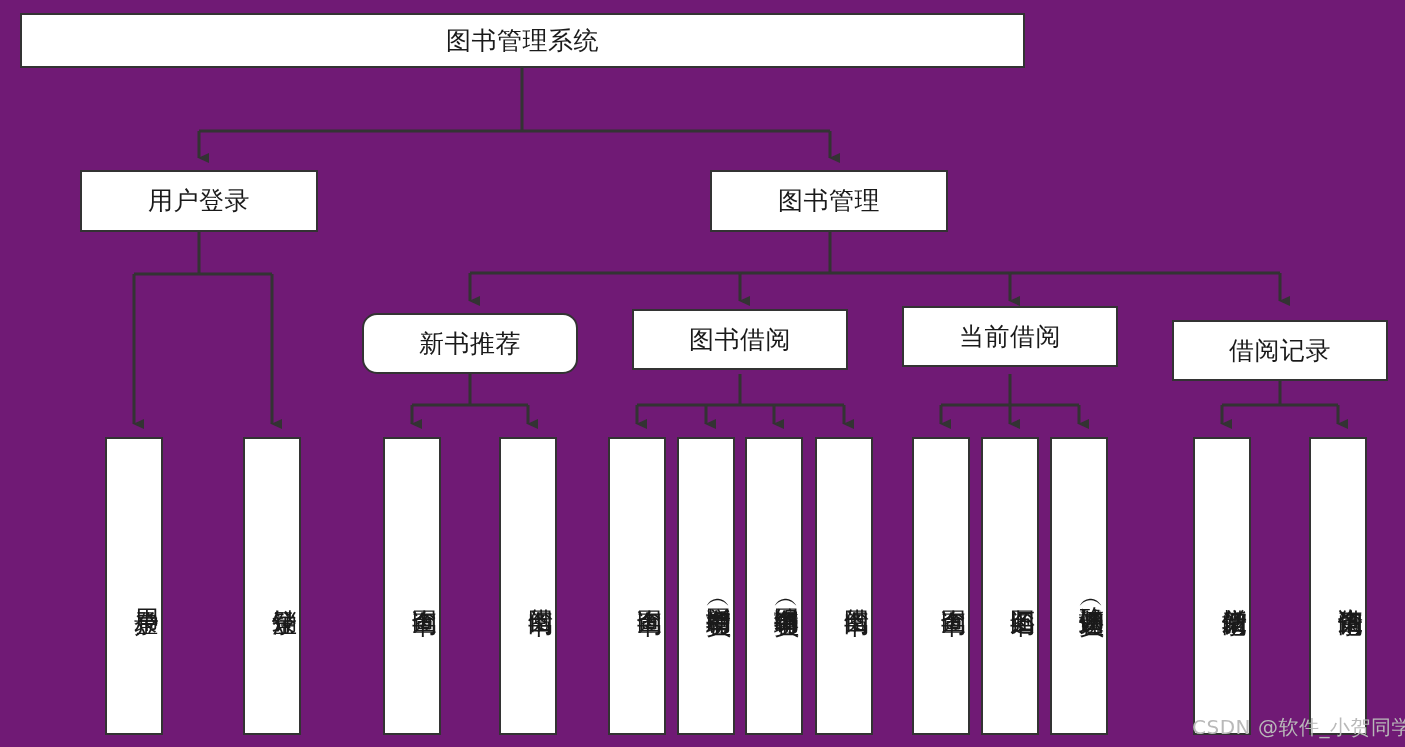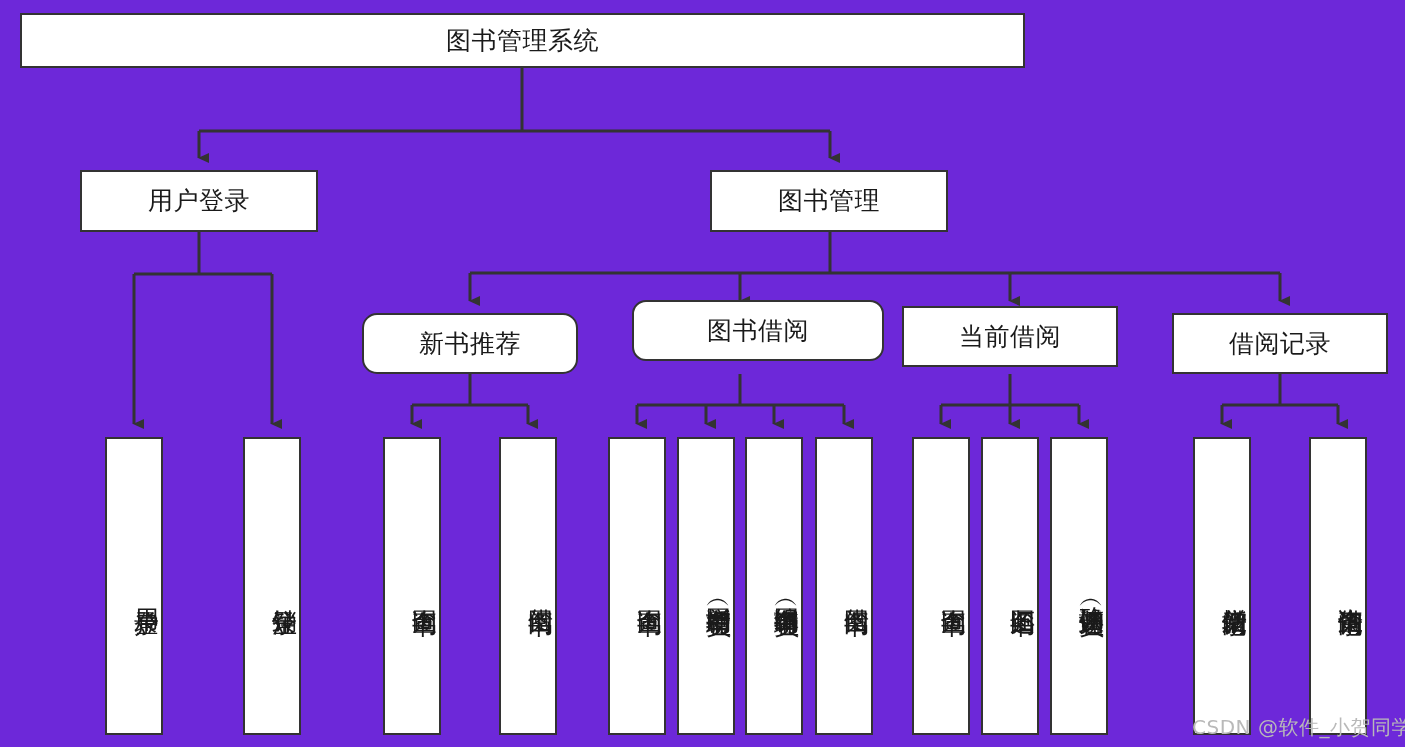--- a/index.html
+++ b/index.html
@@ -8,21 +8,21 @@
     padding: 0;
     background: #ffffff;
   }
   body {
     font-family: "DejaVu Sans", "Liberation Sans", sans-serif;
   }
   #diagram-root {
     position: relative;
     width: 1405px;
     height: 747px;
-    background: #6d28d9;
+    background: #701a75;
     overflow: hidden;
   }
   #diagram-svg {
     position: absolute;
     left: 0;
     top: 0;
     width: 1405px;
     height: 747px;
   }
   .node {
@@ -121,23 +121,23 @@
       <path d="M1338,405 L1338,424" marker-end="url(#arrowhead)"></path>
     </g>
   </svg>
 
   <div class="node node-h node-root" style="left:20px; top:13px; width:1005px; height:55px;">图书管理系统</div>
 
   <div class="node node-h" style="left:80px; top:170px; width:238px; height:62px;">用户登录</div>
   <div class="node node-h" style="left:710px; top:170px; width:238px; height:62px;">图书管理</div>
 
   <div class="node node-h" style="left:362px; top:313px; width:216px; height:61px;border-radius:15px;">新书推荐</div>
-  <div class="node node-h" style="left:632px; top:300px; width:252px; height:61px;border-radius:14px;">图书借阅</div>
+  <div class="node node-h" style="left:632px; top:309px; width:216px; height:61px;">图书借阅</div>
   <div class="node node-h" style="left:902px; top:306px; width:216px; height:61px;">当前借阅</div>
-  <div class="node node-h" style="left:1172px; top:313px; width:216px; height:61px;">借阅记录</div>
+  <div class="node node-h" style="left:1172px; top:320px; width:216px; height:61px;">借阅记录</div>
 
   <div class="node node-v" style="left:105px; top:437px; width:58px; height:298px;">
     <span class="vtext">用户登录</span>
   </div>
   <div class="node node-v" style="left:243px; top:437px; width:58px; height:298px;">
     <span class="vtext">注销登录</span>
   </div>
 
   <div class="node node-v" style="left:383px; top:437px; width:58px; height:298px;">
     <span class="vtext">查询图书</span>

